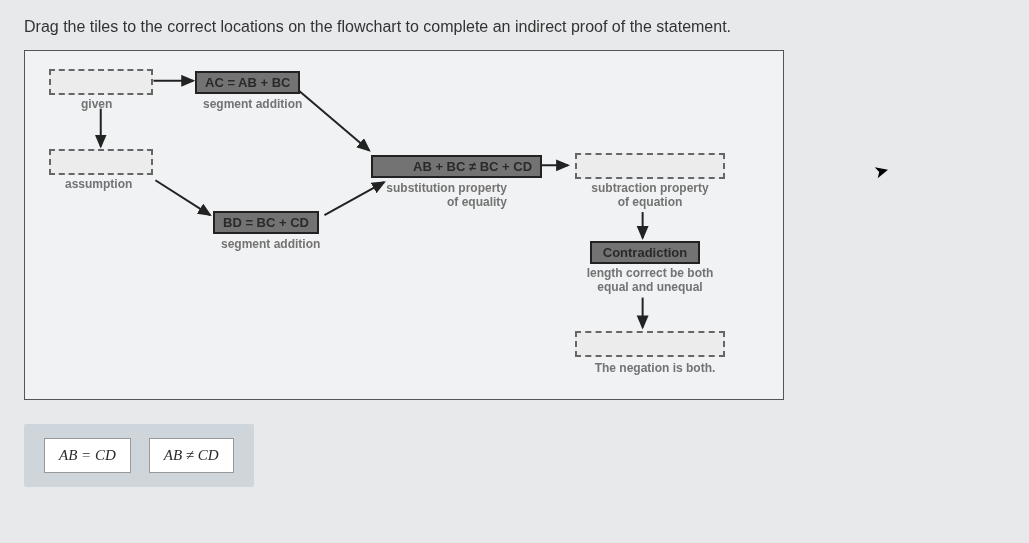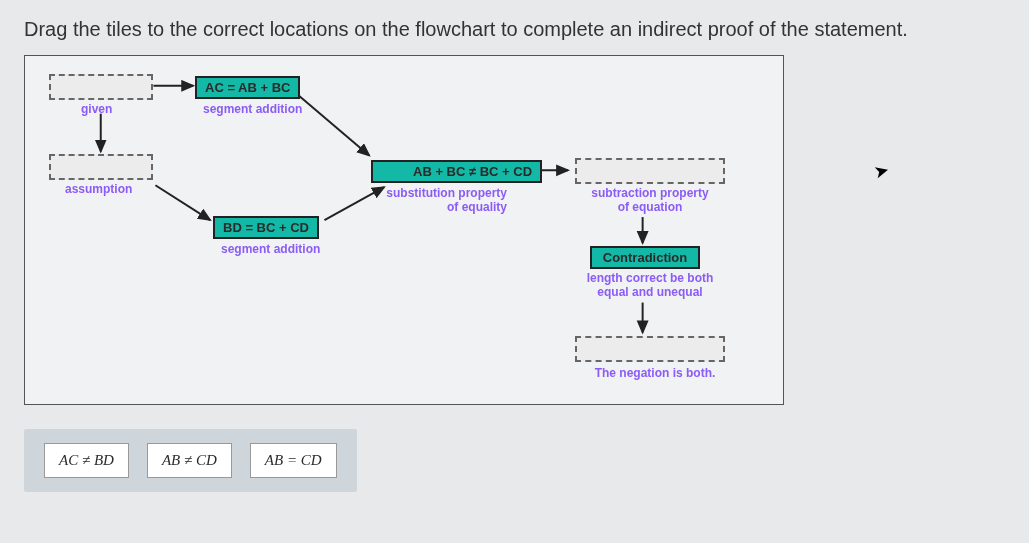--- a/index.html
+++ b/index.html
@@ -7,21 +7,21 @@
     margin: 0;
     padding: 18px 24px;
     font-family: Arial, Helvetica, sans-serif;
     background: #e8e9eb;
     color: #2a2a2a;
     width: 1029px;
     height: 543px;
     position: relative;
   }
   .instruction {
-    font-size: 20px;
+    font-size: 16px;
     font-weight: 500;
     color: #333;
     margin-bottom: 14px;
   }
   .flowchart {
     border: 1px solid #555;
     background: #f1f2f3;
     width: 760px;
     height: 350px;
     position: relative;
@@ -29,32 +29,32 @@
   .dropzone {
     position: absolute;
     border: 2px dashed #666;
     background: #ececec;
     min-width: 100px;
     height: 26px;
   }
   .box {
     position: absolute;
     border: 2px solid #222;
-    background: #14b8a6;
+    background: #737373;
     padding: 2px 8px;
     font-size: 13px;
     font-weight: 600;
     white-space: nowrap;
     text-align: center;
   }
   .label {
     position: absolute;
     font-size: 12px;
     font-weight: 600;
-    color: #8b5cf6;
+    color: #737373;
     text-align: center;
     line-height: 1.2;
   }
   svg.arrows {
     position: absolute;
     left: 0; top: 0;
     width: 100%; height: 100%;
     pointer-events: none;
   }
   .tile-tray {
@@ -136,21 +136,20 @@
 
   <div class="box" style="left:565px; top:190px; width:110px;text-align:center;">Contradiction</div>
   <div class="label" style="left:550px; top:215px; width:150px;">length correct be both equal and unequal</div>
 
   <div class="dropzone" style="left:550px; top:280px; width:150px;"></div>
   <div class="label" style="left:555px; top:310px; width:150px;">The negation is both.</div>
 
 </div>
 
 <div class="tile-tray">
-  <div class="tile">AC ≠ BD</div>
+  <div class="tile">AB = CD</div>
   <div class="tile">AB ≠ CD</div>
-  <div class="tile">AB = CD</div>
 </div>
 
 <div class="cursor">➤</div>
 
 
 
 
 </body></html>

